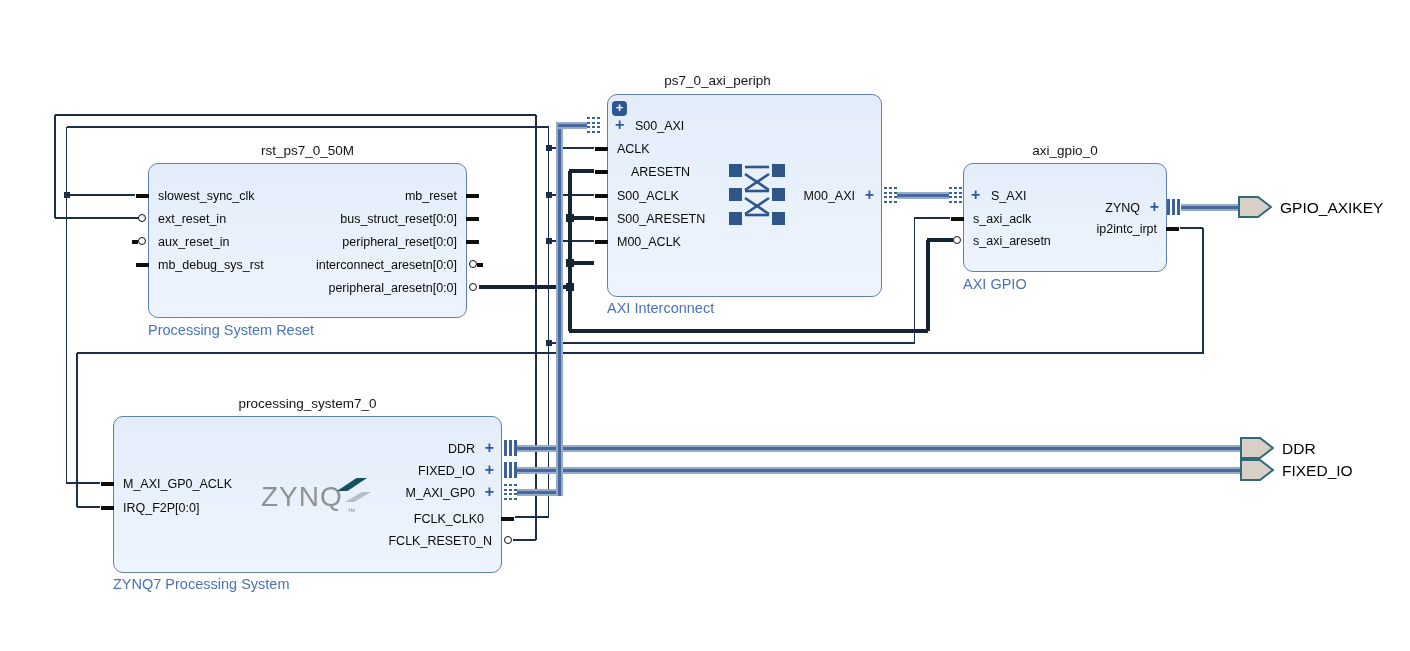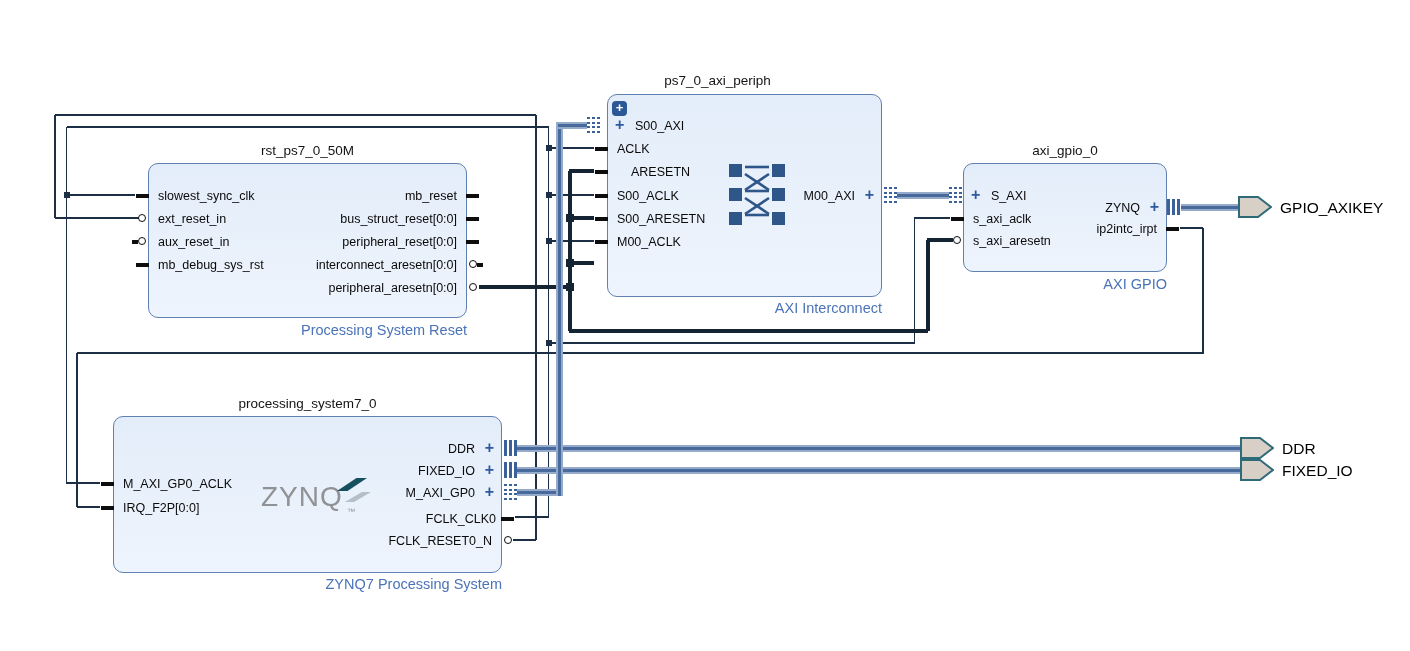--- a/index.html
+++ b/index.html
@@ -15,21 +15,21 @@
   .bus-v{position:absolute;width:7px;
          background:linear-gradient(90deg,var(--bus_edge,#96abc9) 0 2px,var(--bus_core,#47699b) 2px 5px,var(--bus_edge,#96abc9) 5px 7px);}
   
   .ind{position:absolute;width:14px;height:16px;display:flex;gap:2px;}
   .ind i{display:block;width:3px;height:16px;background:var(--indicator,#3b619b);}
   .ind.dashed i{background:repeating-linear-gradient(180deg,var(--indicator,#3b619b) 0 2.2px,transparent 2.2px 4.6px);}
   
   .blk{position:absolute;border:1.6px solid var(--block_border,#5f80b0);border-radius:10px;
        background:linear-gradient(180deg,#e3edf9,#eef4fd);box-sizing:border-box;}
   .btitle{position:absolute;text-align:center;font-size:13.5px;color:#141414;height:16px;line-height:16px;white-space:nowrap;}
-  .btype{position:absolute;text-align:right;font-size:14.5px;color:var(--type_label,#4a73b8);height:17px;line-height:17px;white-space:nowrap;}
+  .btype{position:absolute;text-align:left;font-size:14.5px;color:var(--type_label,#4a73b8);height:17px;line-height:17px;white-space:nowrap;}
   .prow{position:absolute;left:0;right:0;height:16px;line-height:16px;}
   .pl{position:absolute;font-size:12.5px;color:#0a0a0a;white-space:nowrap;top:0;}
   .stub{position:absolute;height:4px;background:#0d0d0d;top:6px;}
   .ls{left:-13px;width:13px;}
   .rs{right:-13px;width:13px;}
   .bub{position:absolute;width:6px;height:6px;border:1.9px solid #0d0d0d;border-radius:50%;background:#fff;top:3px;}
   .lb{left:-11px;} .rb{right:-11px;}
   .plus{position:absolute;top:-1px;font-size:16px;font-weight:bold;color:var(--plus,#2d5a9e);}
   .expand{position:absolute;width:15px;height:15px;border-radius:4px;background:var(--expand_bg,#2c5795);
           color:#fff;font-size:13px;font-weight:bold;text-align:center;line-height:14px;}
@@ -275,21 +275,21 @@
     <div class="prow" style="top:46px">
       <span class="pl" style="right:26px">FIXED_IO</span>
       <span class="plus" style="right:7px">+</span>
     </div>
     <div class="prow" style="top:68px">
       <span class="pl" style="right:26px">M_AXI_GP0</span>
       <span class="plus" style="right:7px">+</span>
     </div>
     <div class="prow" style="top:94px">
       <span class="stub rs"></span>
-      <span class="pl" style="right:5px">FCLK_CLK0</span>
+      <span class="pl" style="right:17px">FCLK_CLK0</span>
     </div>
     <div class="prow" style="top:116px">
       <span class="bub rb"></span>
       <span class="pl" style="right:9px">FCLK_RESET0_N</span>
     </div>
     <div class="zlogo" style="left:147px;top:62px">
       <span class="ztext">ZYNQ</span>
       <span class="zarr d"></span>
       <span class="zarr l"></span>
       <span class="ztm">™</span>

